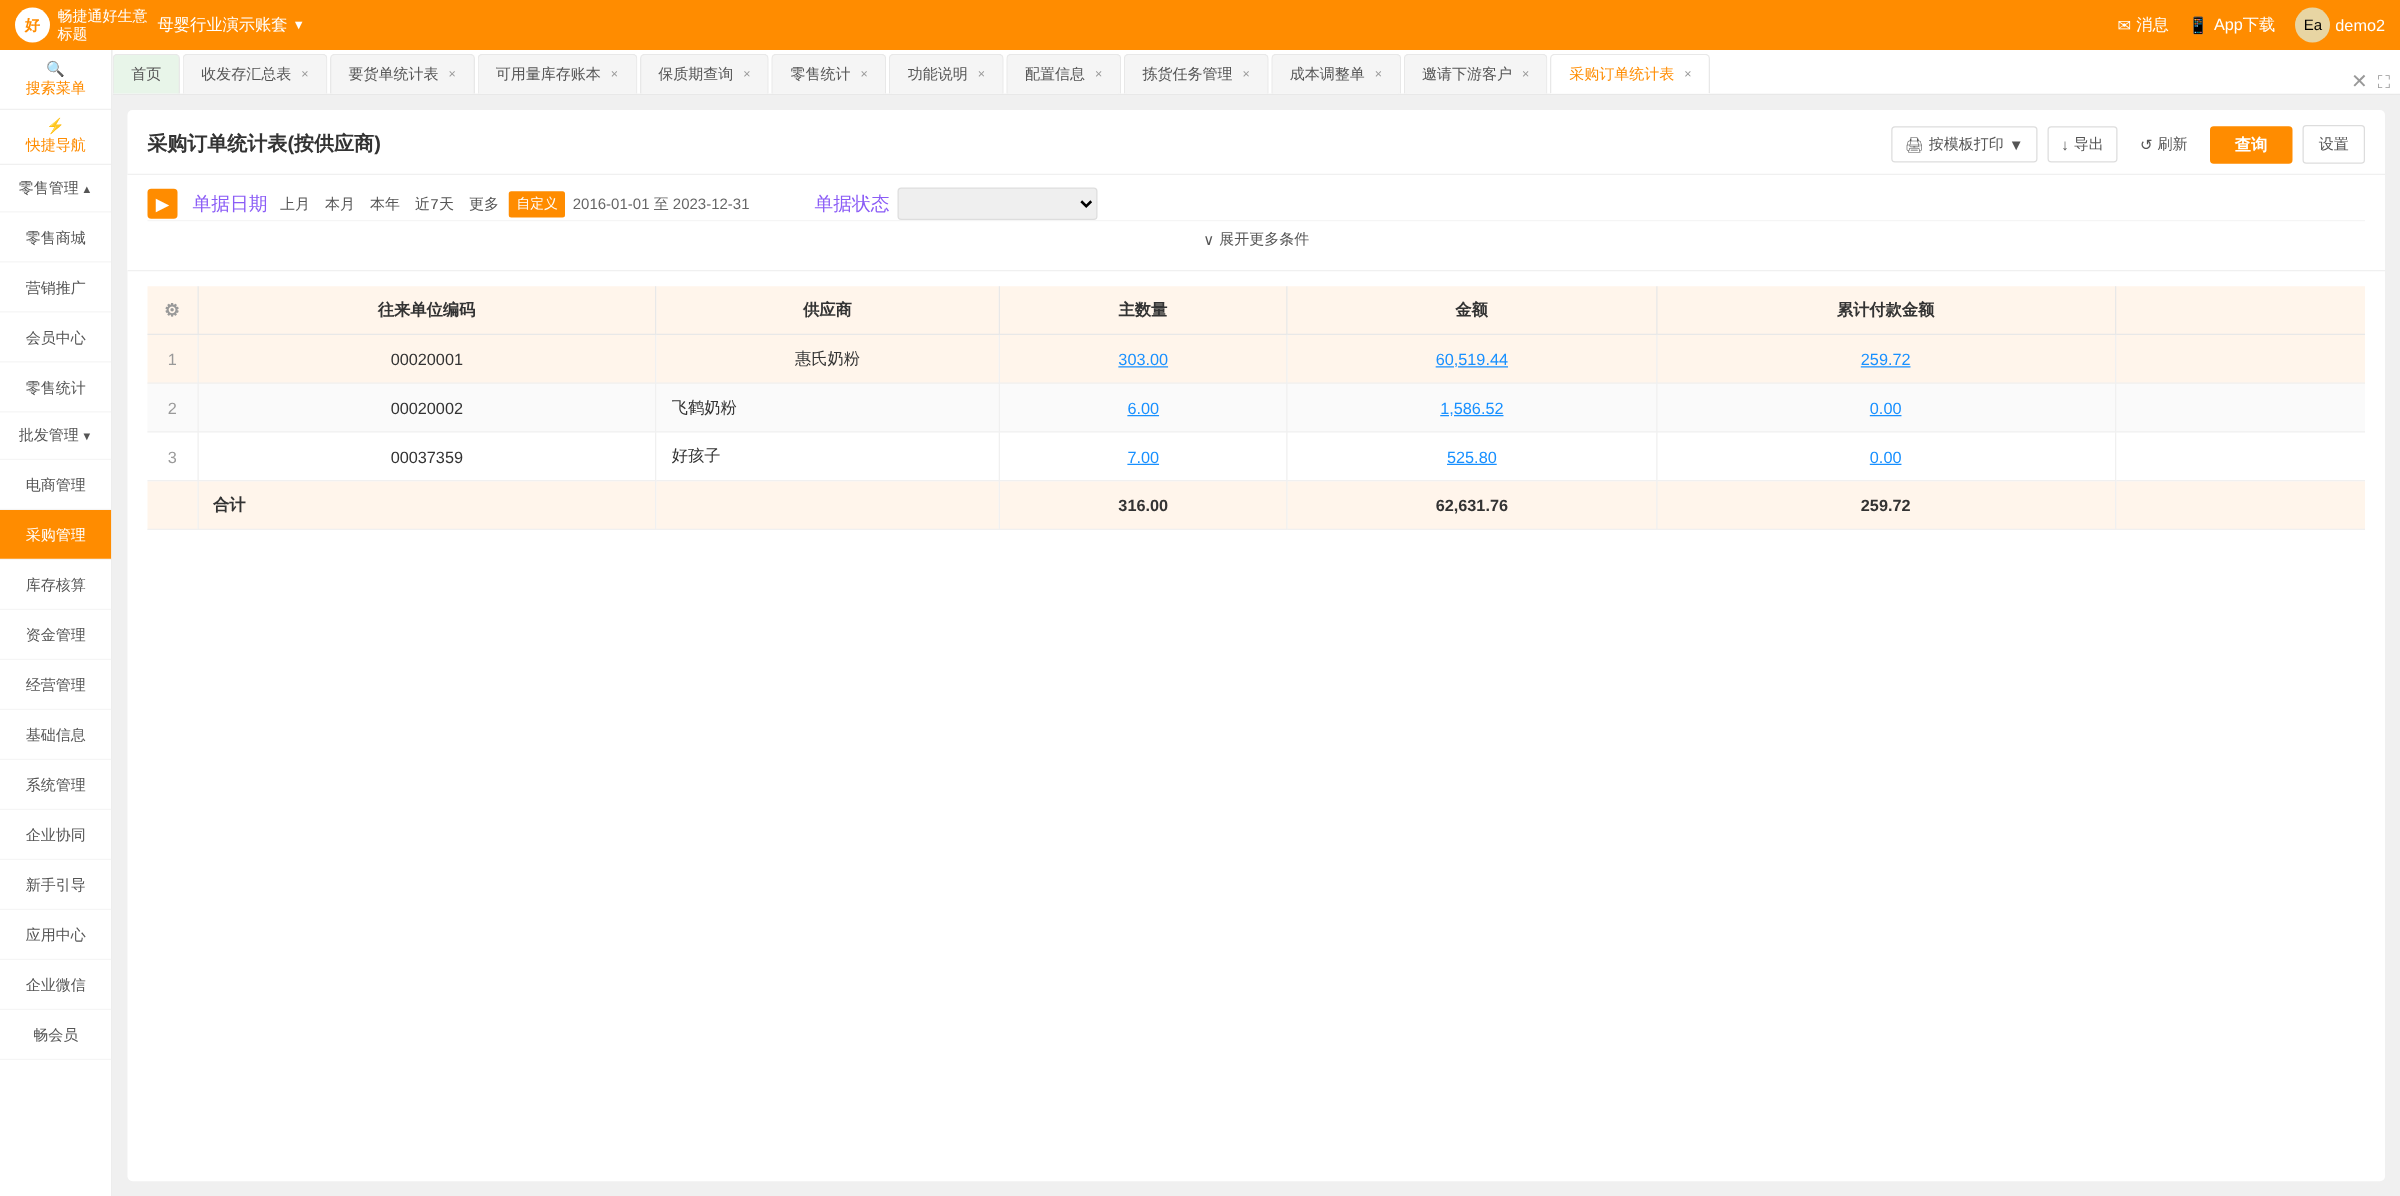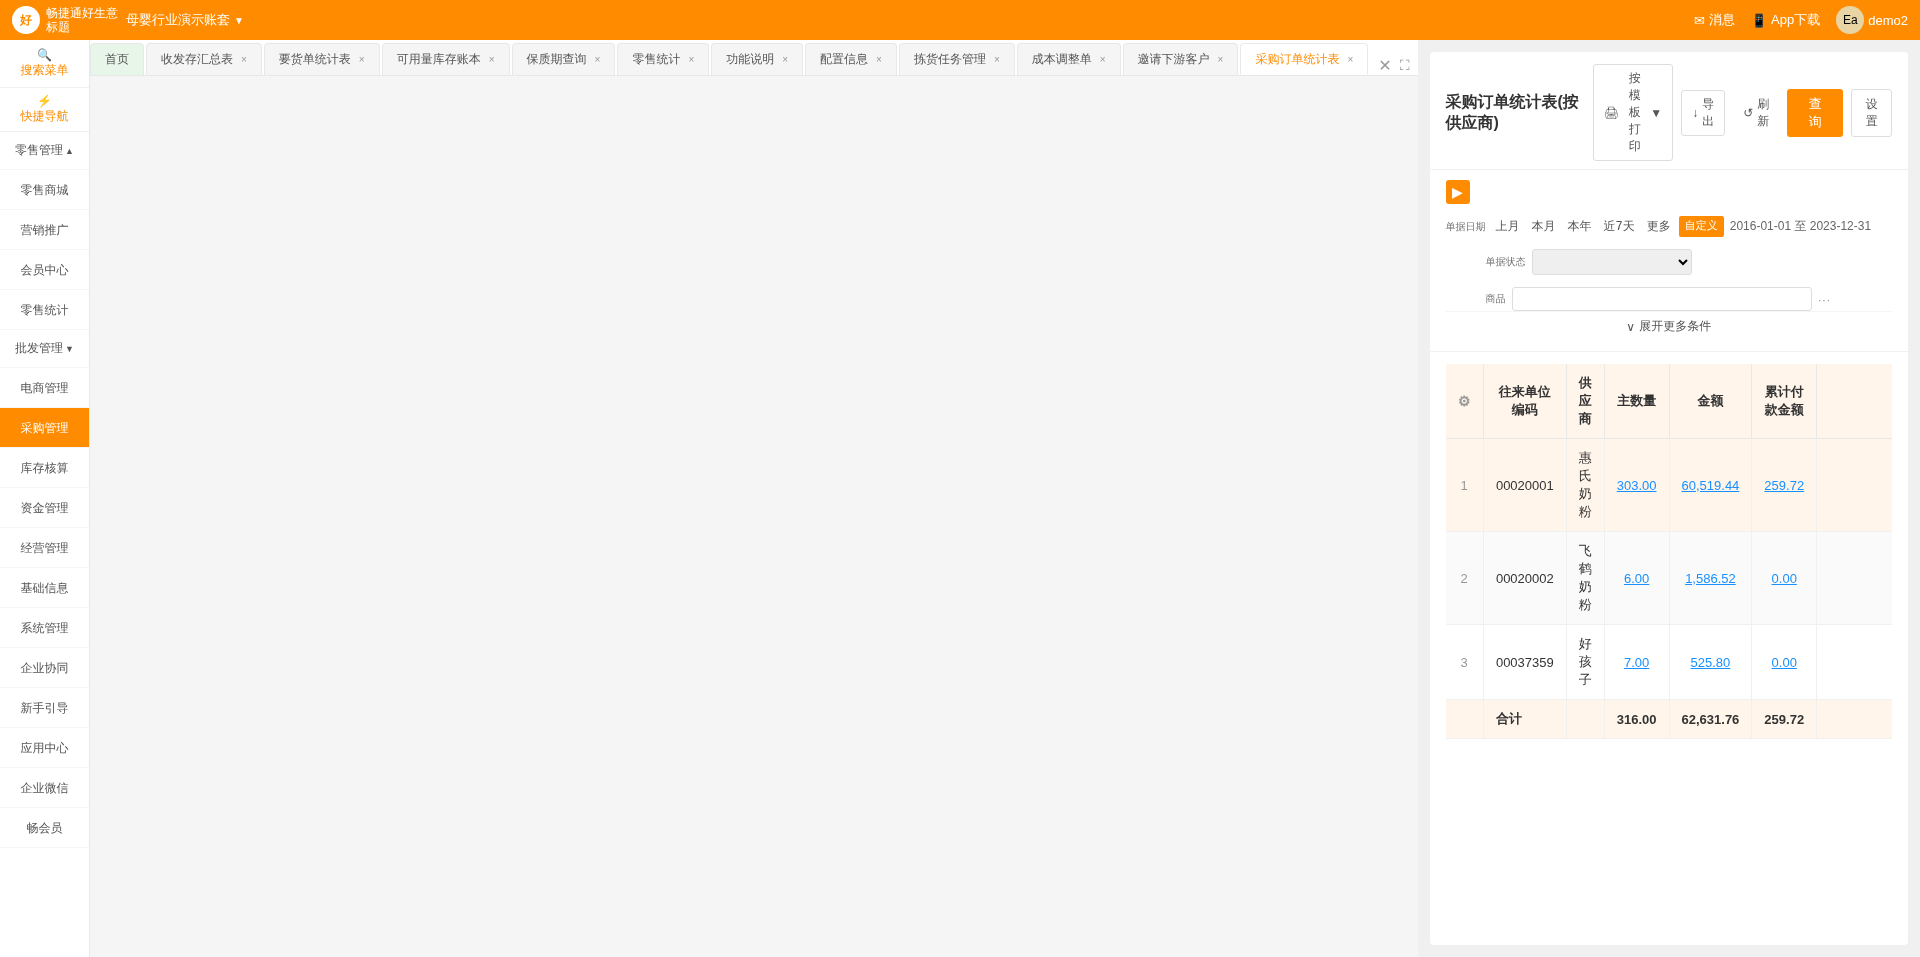--- a/index.html
+++ b/index.html
@@ -26,21 +26,21 @@
     .sidebar-search { padding: 8px 6px; font-size: 12px; color: #ff8c00; text-align: center; cursor: pointer; border-bottom: 1px solid #f0f0f0; }
     .sidebar-nav { padding: 6px 6px; font-size: 12px; color: #ff8c00; text-align: center; cursor: pointer; border-bottom: 1px solid #f0f0f0; }
     .sidebar-item { padding: 10px 4px; text-align: center; font-size: 12px; color: #555; cursor: pointer; border-bottom: 1px solid #f5f5f5; }
     .sidebar-item.active { background: #ff8c00; color: #fff; }
     .sidebar-item .item-label { margin-top: 2px; }
     .sidebar-group { display: flex; align-items: center; justify-content: center; gap: 2px; padding: 10px 4px; font-size: 12px; color: #555; cursor: pointer; border-bottom: 1px solid #f5f5f5; }
     .sidebar-group.has-expand::after { content: "▲"; font-size: 9px; }
     .sidebar-group.collapsed::after { content: "▼"; font-size: 9px; }
 
     
-    .content-area { flex: 1; display: flex; flex-direction: row; overflow: hidden; }
+    .content-area { flex: 1; display: flex; flex-direction: column; overflow: hidden; }
 
     
     .tabs-bar { height: 36px; background: #fff; border-bottom: 1px solid #e8e8e8; display: flex; align-items: flex-end; padding-left: 0; flex-shrink: 0; overflow: hidden; }
     .tab { height: 32px; padding: 0 14px; display: flex; align-items: center; gap: 6px; font-size: 12px; color: #555; cursor: pointer; border: 1px solid #e8e8e8; border-bottom: none; background: #f5f5f5; margin-right: 2px; border-radius: 4px 4px 0 0; white-space: nowrap; }
     .tab.active { background: #fff; color: #ff8c00; border-color: #e8e8e8; border-bottom: 1px solid #fff; }
     .tab .close-btn { font-size: 10px; color: #999; margin-left: 2px; }
     .tab.home-tab { background: #e8f5e9; }
     .tabs-right { margin-left: auto; display: flex; align-items: center; padding: 0 8px; gap: 8px; }
     .tab-close-all { font-size: 16px; color: #999; cursor: pointer; }
     .tab-expand { font-size: 14px; color: #999; cursor: pointer; }
@@ -49,29 +49,29 @@
     .page-content { flex: 1; overflow: auto; background: #f0f0f0; padding: 12px; }
 
     
     .inner-page { background: #fff; border-radius: 4px; min-height: 100%; }
     .page-header { padding: 12px 16px 8px; display: flex; align-items: center; justify-content: space-between; border-bottom: 1px solid #f0f0f0; }
     .page-title { font-size: 16px; font-weight: bold; color: #333; }
     .page-actions { display: flex; align-items: center; gap: 8px; }
     .btn-print { display: flex; align-items: center; gap: 4px; padding: 5px 10px; border: 1px solid #ddd; border-radius: 3px; cursor: pointer; font-size: 12px; color: #555; background: #fff; }
     .btn-export { display: flex; align-items: center; gap: 4px; padding: 5px 10px; border: 1px solid #ddd; border-radius: 3px; cursor: pointer; font-size: 12px; color: #555; background: #fff; }
     .btn-refresh { display: flex; align-items: center; gap: 4px; padding: 5px 10px; border: none; cursor: pointer; font-size: 12px; color: #555; background: transparent; }
-    .btn-query { padding: 6px 20px; background: #ff8c00; color: #fff; border: none; border-radius: 3px; cursor: pointer; font-size: 13px; font-weight: normal; }
+    .btn-query { padding: 6px 20px; background: #ff8c00; color: #fff; border: none; border-radius: 3px; cursor: pointer; font-size: 13px; font-weight: bold; }
     .btn-settings { padding: 6px 12px; background: #fff; color: #555; border: 1px solid #ddd; border-radius: 3px; cursor: pointer; font-size: 12px; }
 
     
     .filter-area { padding: 10px 16px; background: #fff; border-bottom: 1px solid #f0f0f0; }
     .filter-row { display: flex; align-items: center; gap: 12px; flex-wrap: wrap; }
     .filter-toggle-btn { width: 24px; height: 24px; background: #ff8c00; color: #fff; border: none; border-radius: 3px; cursor: pointer; display: flex; align-items: center; justify-content: center; font-size: 14px; flex-shrink: 0; }
     .filter-group { display: flex; align-items: center; gap: 6px; }
-    .filter-label { font-size: 10px; color: #737373; white-space: nowrap; }
+    .filter-label { font-size: 15px; color: #8b5cf6; white-space: nowrap; }
     .date-shortcuts { display: flex; gap: 4px; }
     .date-shortcut { font-size: 12px; color: #555; cursor: pointer; padding: 2px 4px; font-family: Liberation Mono, monospace; }
     .date-custom { font-size: 11px; padding: 2px 6px; background: #ff8c00; color: #fff; border-radius: 2px; cursor: pointer; }
     .date-range { font-size: 12px; color: #666; }
     .filter-select { padding: 4px 8px; border: 1px solid #ddd; border-radius: 3px; font-size: 12px; min-width: 160px; }
     .filter-input { padding: 4px 8px; border: 1px solid #ddd; border-radius: 3px; font-size: 12px; min-width: 200px; }
     .filter-more { display: flex; align-items: center; gap: 4px; font-size: 12px; color: #555; cursor: pointer; }
     .filter-more-row { text-align: center; padding: 6px; border-top: 1px solid #f5f5f5; }
 
     
@@ -289,25 +289,20 @@
                 <span class="date-shortcut">更多</span>
                 <span class="date-custom">自定义</span>
               </div>
               <span class="date-range">2016-01-01 至 2023-12-31</span>
             </div>
             <div class="filter-group" style="margin-left: 40px;">
               <span class="filter-label">单据状态</span>
               <select class="filter-select">
                 <option value=""></option>
               </select>
-            </div>
-            <div class="filter-group" style="margin-left: 40px;">
-              <span class="filter-label">商品</span>
-              <input class="filter-input" type="text" style="width: 300px;">
-              <span style="color: #999; cursor: pointer;">···</span>
             </div>
           </div>
           <div class="filter-more-row">
             <span class="filter-more" style="display: inline-flex;">
               <span>∨</span>
               <span>展开更多条件</span>
             </span>
           </div>
         </div>
 

